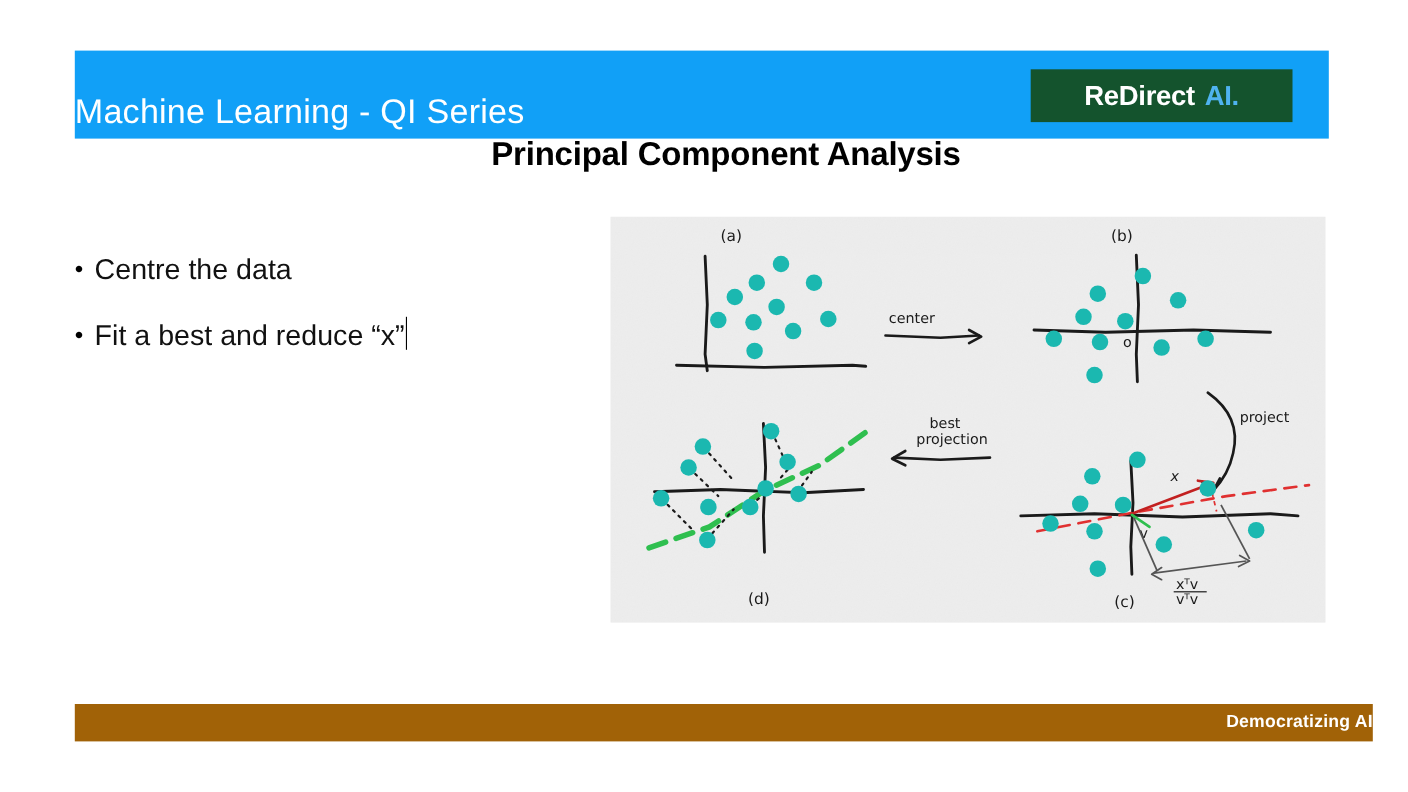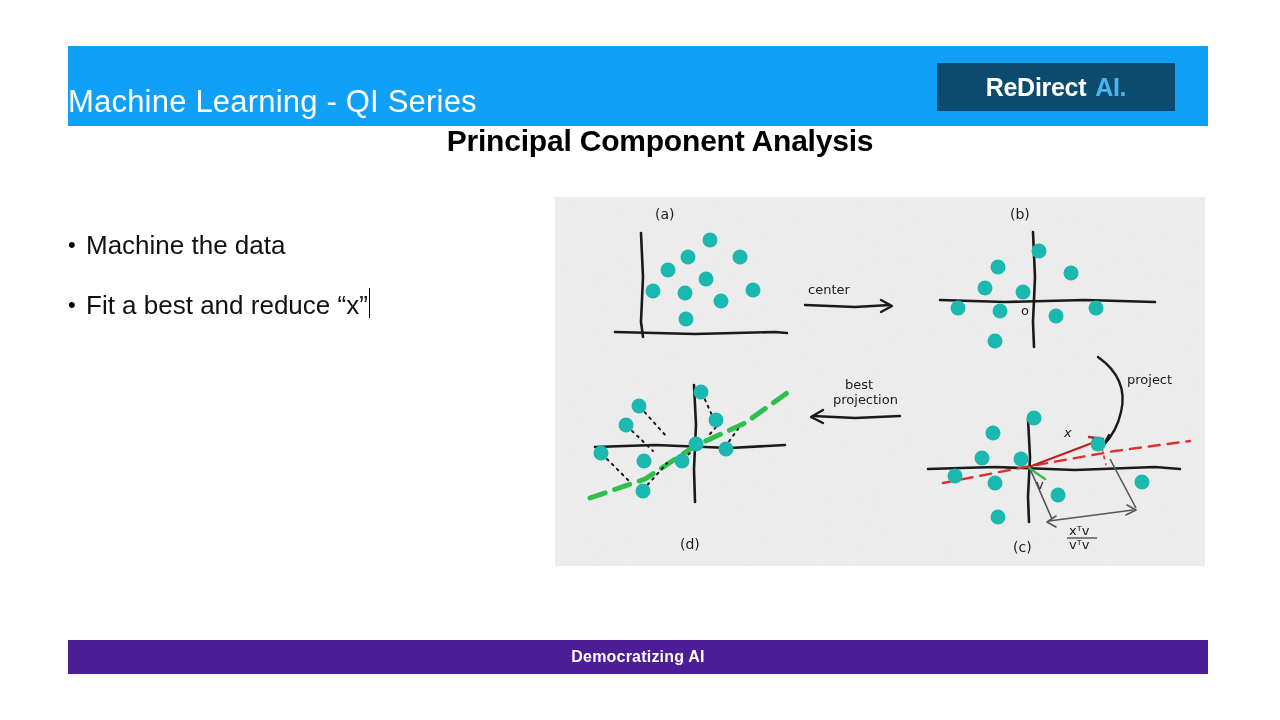--- a/index.html
+++ b/index.html
@@ -40,21 +40,21 @@
     letter-spacing: 0.2px;
     white-space: nowrap;
   }
 
   #logo-box {
     position: absolute;
     left: 937px;
     top: 63px;
     width: 238px;
     height: 48px;
-    background: #0c4a6e;
+    background: #14532d;
     display: flex;
     align-items: center;
     justify-content: center;
     gap: 9px;
   }
   .logo-word-1 {
     color: #ffffff;
     font-size: 25px;
     font-weight: bold;
     letter-spacing: -0.3px;
@@ -139,24 +139,25 @@
     fill: #1a1a1a;
   }
 
   
   #footer-bar {
     position: absolute;
     left: 68px;
     top: 640px;
     width: 1140px;
     height: 34px;
-    background: #4c1d95;
+    background: #a16207;
     display: flex;
     align-items: center;
-    justify-content: center;
+    justify-content: flex-end;
+    padding-left: 40px;
   }
   #footer-text {
     color: #ffffff;
     font-size: 16px;
     font-weight: bold;
     letter-spacing: 0.2px;
   }
 </style>
 </head>
 <body>
@@ -170,21 +171,21 @@
   <div id="logo-box">
     <span class="logo-word-1">ReDirect</span>
     <span class="logo-word-2">AI.</span>
   </div>
 
   <div id="slide-title">Principal Component Analysis</div>
 
   <div id="bullets">
     <div class="bullet-row">
       <span class="bullet-dot">•</span>
-      <span class="bullet-text">Machine the data</span>
+      <span class="bullet-text">Centre the data</span>
     </div>
     <div class="bullet-row">
       <span class="bullet-dot">•</span>
       <span class="bullet-text">Fit a best and reduce “x”</span>
         <span class="text-caret"></span>
     </div>
   </div>
 
   <div id="figure">
     <svg id="figure-svg" width="650" height="369" viewBox="0 0 650 369" xmlns="http://www.w3.org/2000/svg">

